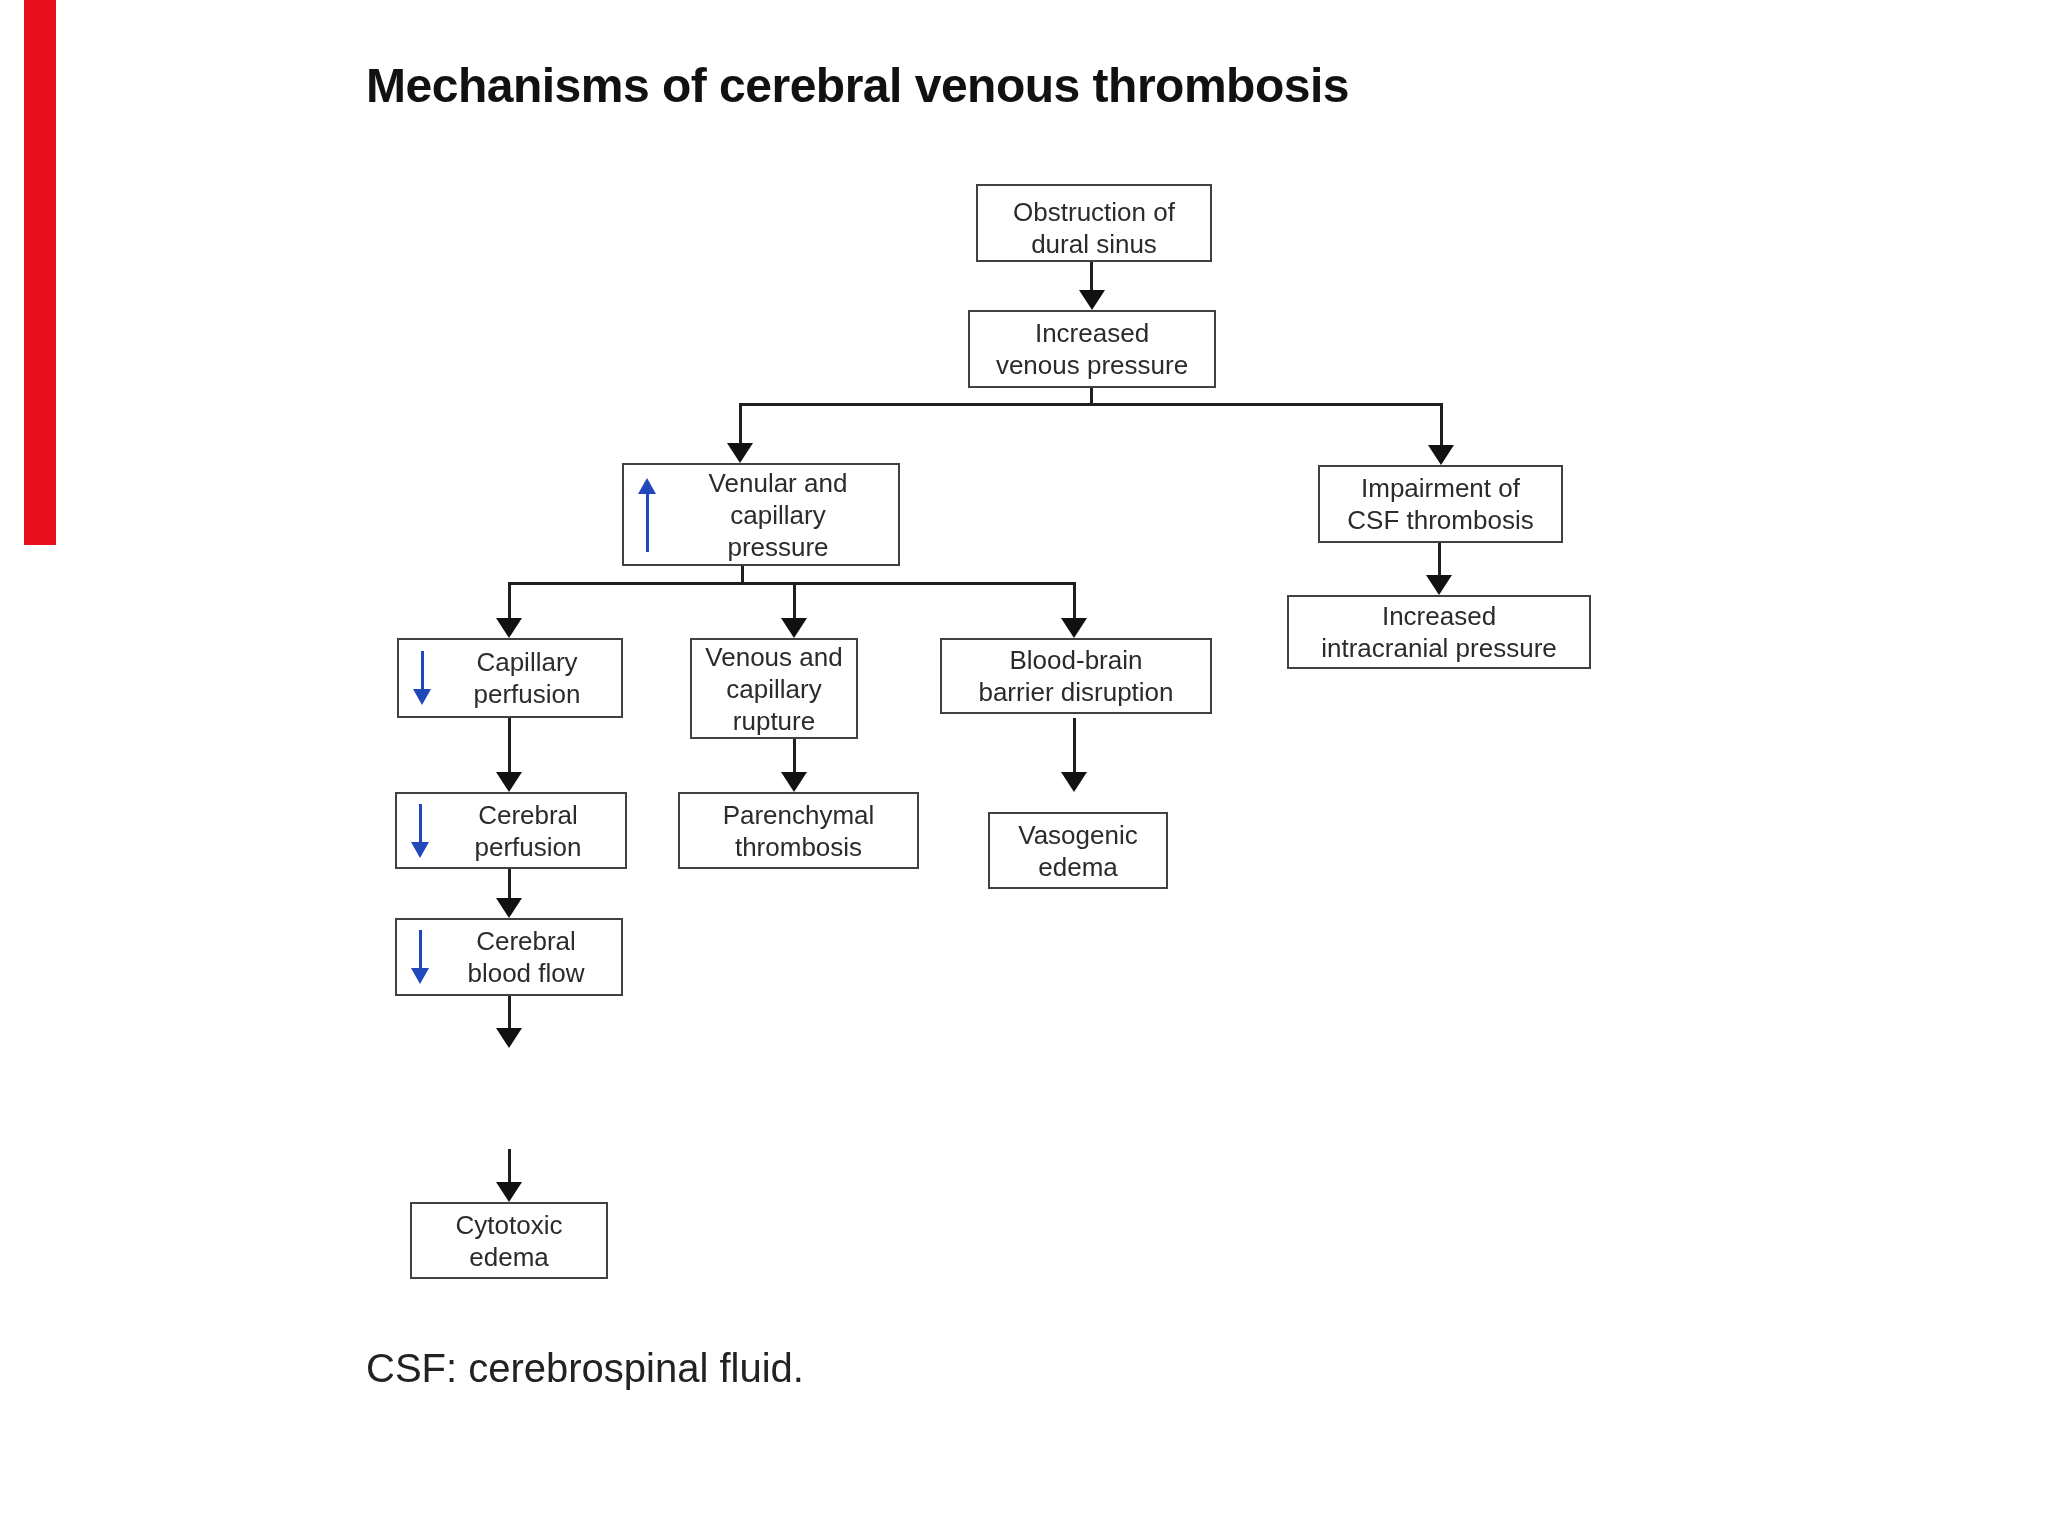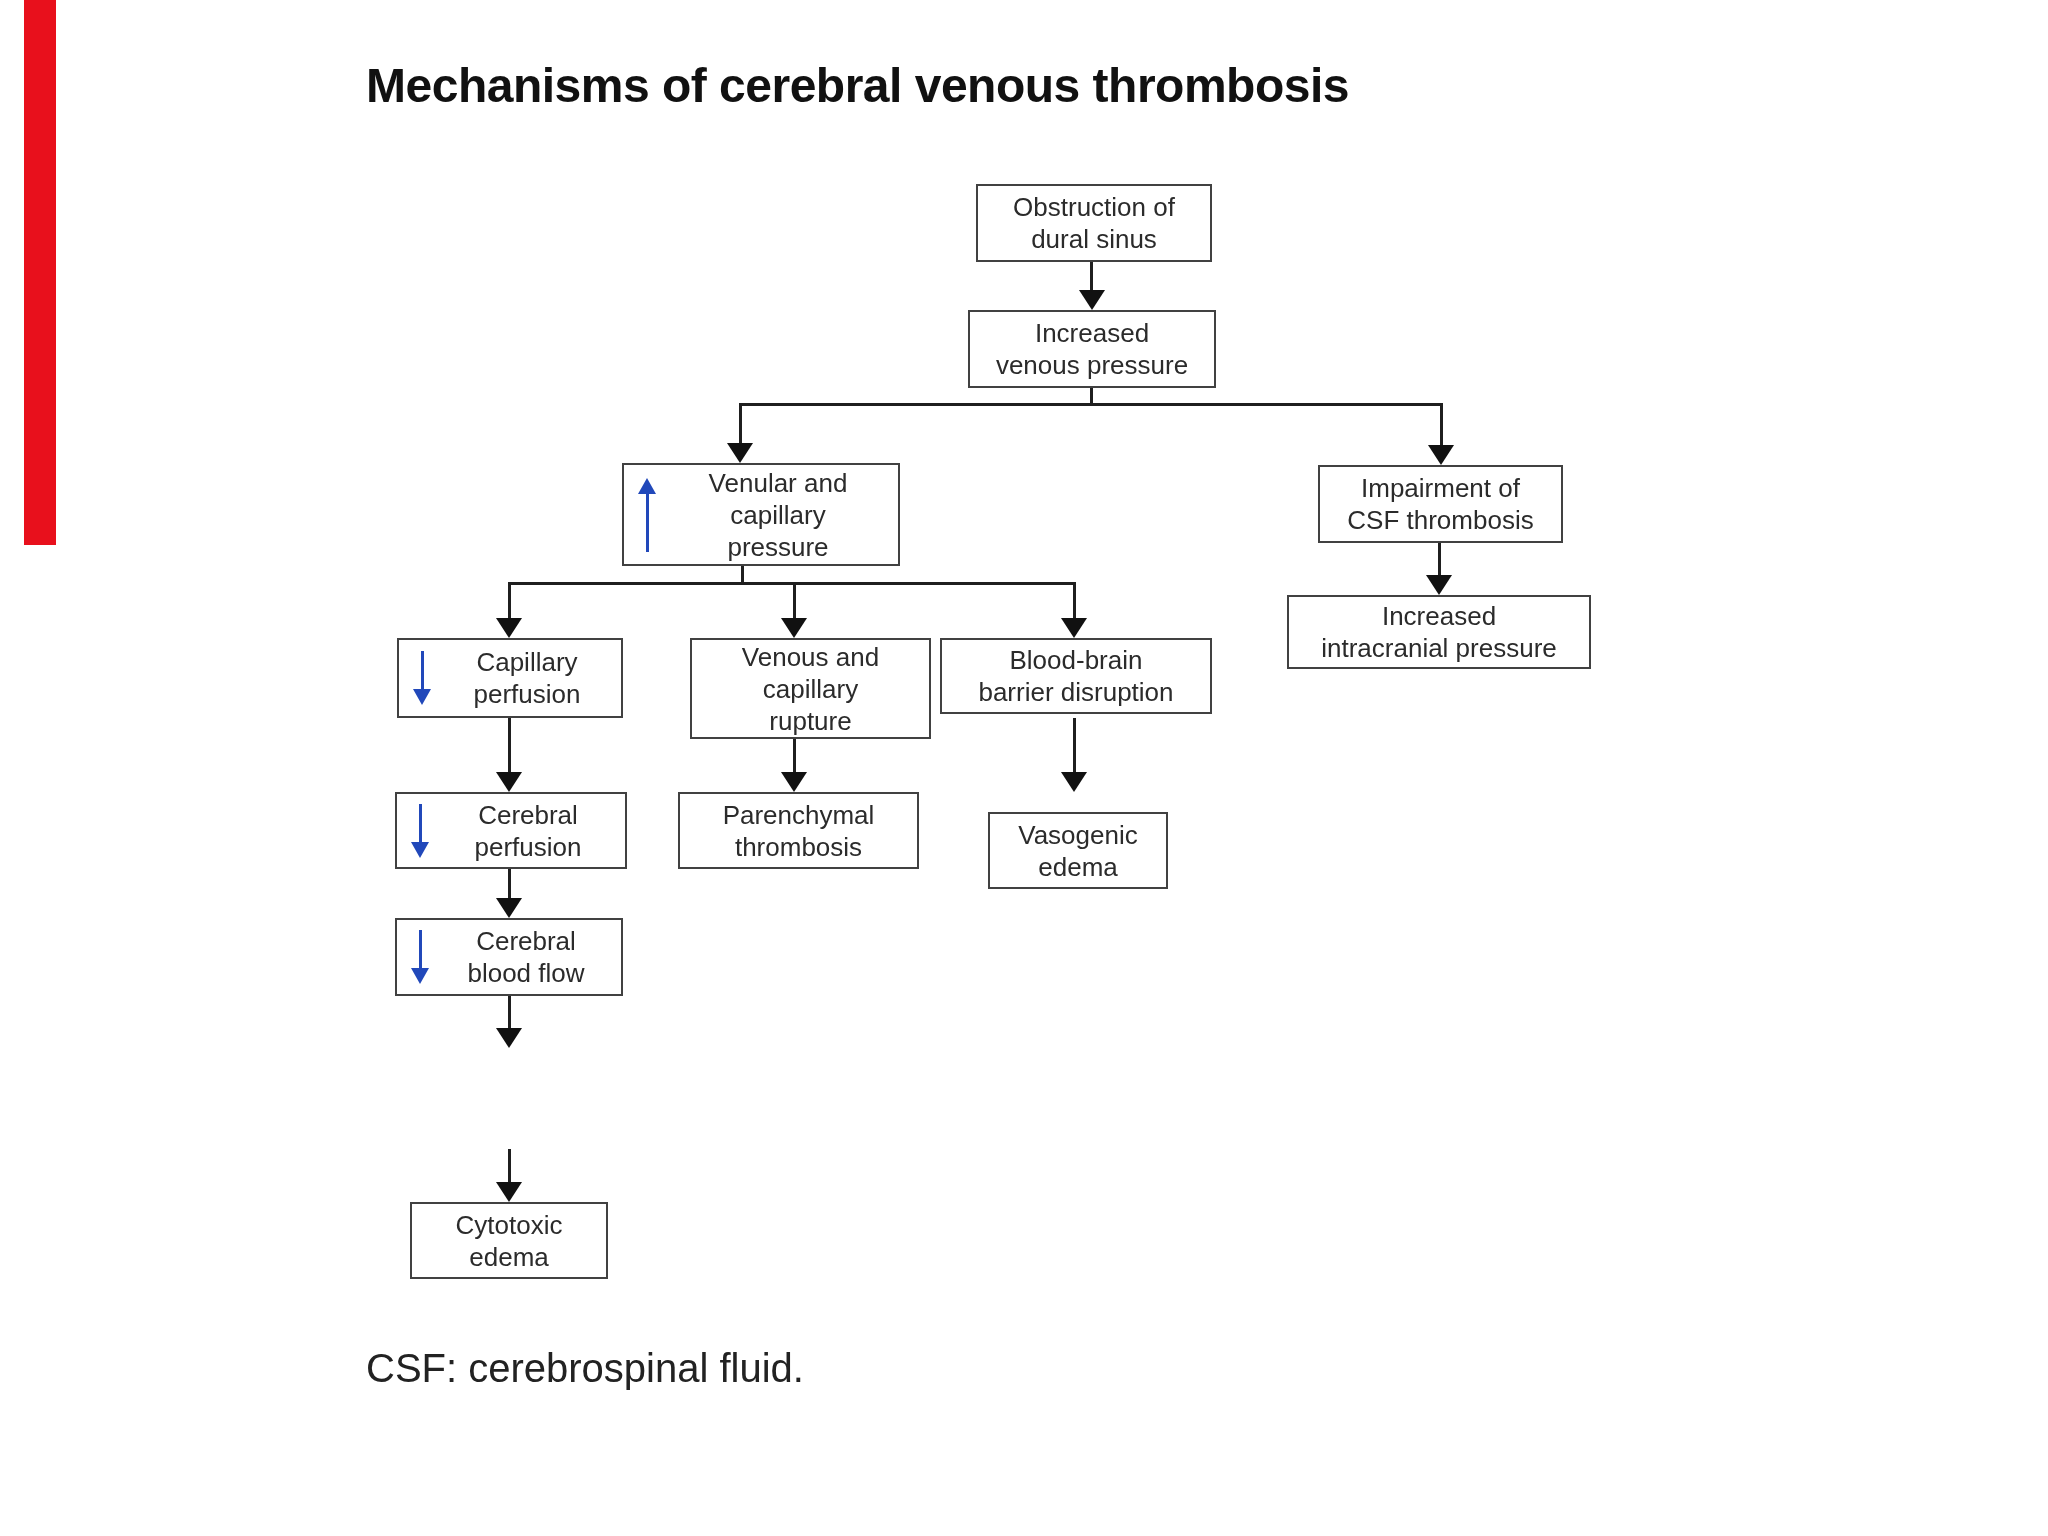--- a/index.html
+++ b/index.html
@@ -59,21 +59,21 @@
 </style>
 </head>
 <body>
 
 <div class="page" style="--accent-red: #e8101c; --arrow-blue: #2148ba; --line-color: #1f1f1f; --box-border: #414141; --text-color: #2b2b2b;">
 
   <div class="accent-bar"></div>
 
   <div class="title">Mechanisms of cerebral venous thrombosis</div>
 
-  <div class="node" style="left:976px;top:184px;width:236px;height:78px;">
+  <div class="node" style="left:976px;top:184px;width:236px;height:78px;align-items:flex-end;">
     <span class="label">Obstruction of
 dural sinus</span>
   </div>
 
   <div class="node" style="left:968px;top:310px;width:248px;height:78px;">
     <span class="label">Increased
 venous pressure</span>
   </div>
 
   <div class="node has-ind" style="left:622px;top:463px;width:278px;height:103px;">
@@ -98,21 +98,21 @@
 
   <div class="node has-ind" style="left:397px;top:638px;width:226px;height:80px;">
     <span class="ind down">
         <span class="head"></span>
         <span class="shaft"></span>
       </span>
     <span class="label">Capillary
 perfusion</span>
   </div>
 
-  <div class="node" style="left:690px;top:638px;width:241px;height:101px;">
+  <div class="node" style="left:690px;top:638px;width:168px;height:101px;">
     <span class="label">Venous and
 capillary
 rupture</span>
   </div>
 
   <div class="node" style="left:940px;top:638px;width:272px;height:76px;">
     <span class="label">Blood-brain
 barrier disruption</span>
   </div>
 

